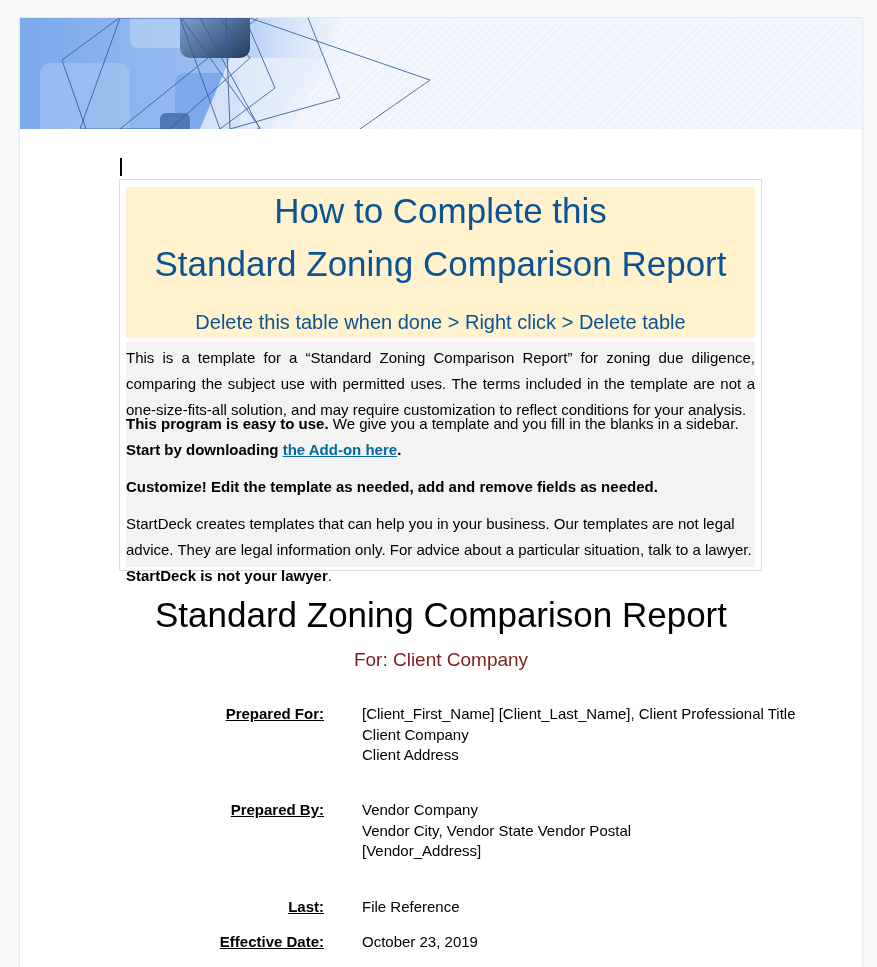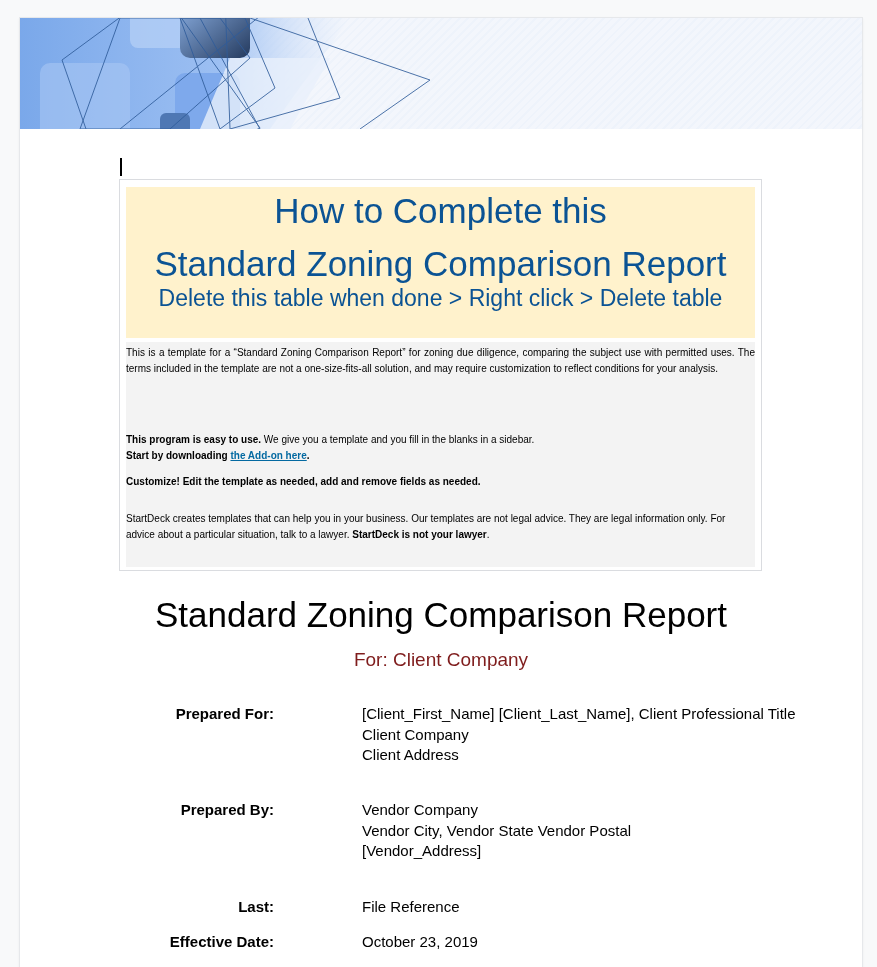--- a/index.html
+++ b/index.html
@@ -31,44 +31,44 @@
     border: 1px solid #dadce0;
     box-sizing: border-box;
   }
   .yellow {
     position: absolute; left: 6px; top: 7px; width: 629px; height: 151px;
     background: #fff2cc;
     text-align: center; color: #0b5394;
   }
   .yellow .h1 { position: absolute; left: 0; right: 0; top: 4px; font-size: 35px; line-height: 40px; }
   .yellow .h2 { position: absolute; left: 0; right: 0; top: 57px; font-size: 35px; line-height: 40px; }
-  .yellow .sub { position: absolute; left: 0; right: 0; top: 100px; font-size: 23px; line-height: 22px; }
+  .yellow .sub { position: absolute; left: 0; right: 0; top: 124px; font-size: 20px; line-height: 22px; }
   .gray {
     position: absolute; left: 6px; top: 162px; width: 629px; height: 225px;
     background: #f3f3f3;
-    font-size: 10px; line-height: 16px; color: #000;
+    font-size: 15px; line-height: 26px; color: #000;
   }
   .gray p { margin: 0; position: absolute; left: 0; width: 629px; }
   .justify { text-align: justify; text-align-last: left; }
   .p1 { top: 3px; }
-  .p2 { top: 90px; }
+  .p2 { top: 69px; }
   .p3 { top: 132px; }
   .p4 { top: 169px; }
   .gray a { color: #0369a1; font-weight: bold; text-decoration: underline; }
   .title {
     position: absolute; left: 0; width: 842px; top: 577px;
     text-align: center; font-size: 35px; line-height: 40px; color: #000;
   }
   .subtitle {
     position: absolute; left: 0; width: 842px; top: 631px;
     text-align: center; font-size: 19px; line-height: 22px; color: #7f1d1d;
   }
   .details { position: absolute; left: 0; top: 686px; width: 842px; font-size: 15px; line-height: 20.5px; color: #000; }
   .row { position: absolute; left: 0; width: 842px; }
-  .row .label { position: absolute; right: 588px; font-weight: bold; text-align: right; white-space: nowrap; }
+  .row .label { position: absolute; right: 538px; font-weight: bold; text-align: right; white-space: nowrap; text-decoration: underline; }
   .row .vals { position: absolute; left: 296px; }
   .row .vals div { white-space: nowrap; margin-left: 46px; }
 </style>
 </head>
 <body>
 
 <div class="page">
 
   <div class="banner">
     <svg width="842" height="111" viewBox="0 0 842 111">

